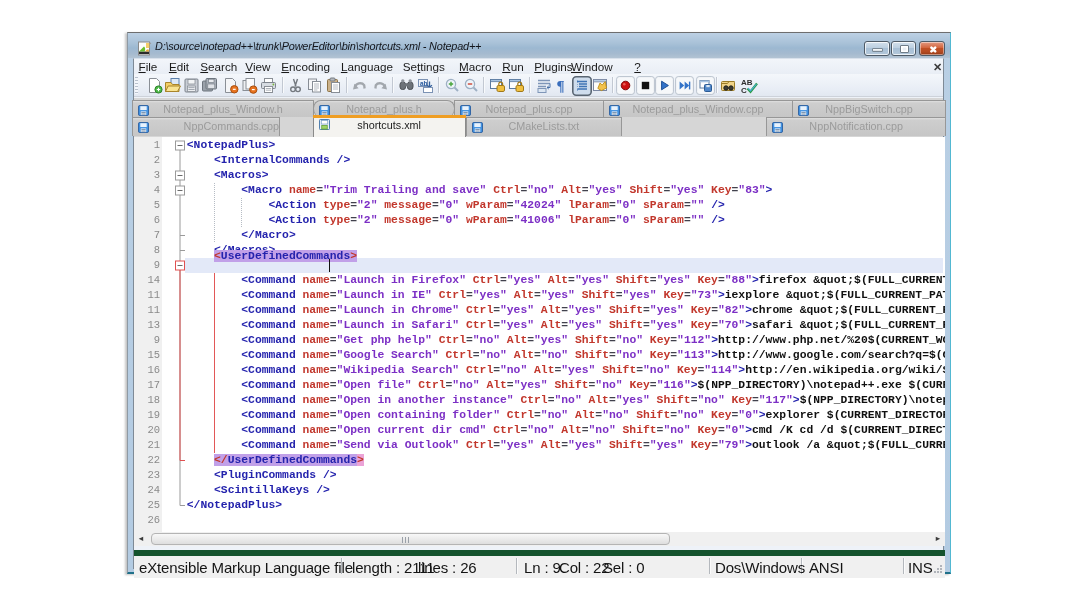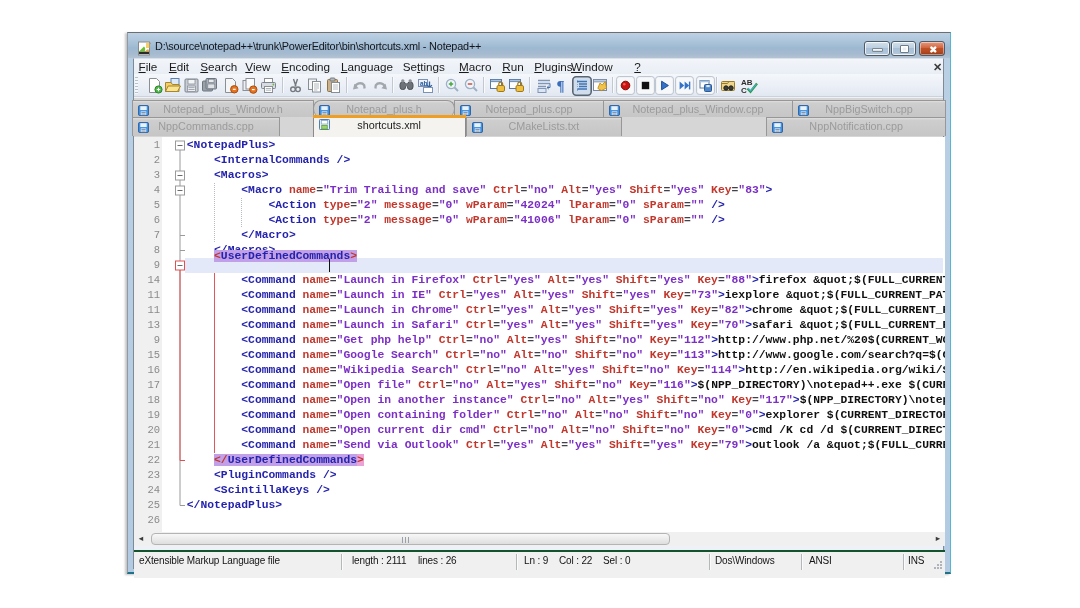--- a/index.html
+++ b/index.html
@@ -4,21 +4,21 @@
 html,body{width:1080px;height:608px;background:#fff;overflow:hidden;
  font-family:"Liberation Sans",sans-serif;}
 #win{position:absolute;left:127px;top:32px;width:824px;height:542px;box-shadow:-2px 1px 2px rgba(90,90,90,.35);}
 .abs{position:absolute}
 
 #frame{position:absolute;left:0;top:0;width:824px;height:542px;
  background:linear-gradient(180deg,#b9cfe4 0%,#b3cbe2 100%);
  border-top:1px solid #6e6e6e;border-left:1px solid #8f9aa4;
  border-right:1.5px solid #52b8d2;border-bottom:2px solid #1f7089;}
 #titlebar{position:absolute;left:1px;top:1px;width:822px;height:25px;
- background:linear-gradient(180deg,#bdd1e4 0%,#a9c2d8 40%,#9cb8d1 60%,#a5bACF 82%,#b2c3d3 100%);}
+ background:linear-gradient(180deg,#bdd1e4 0%,#a9c2d8 40%,#9cb8d1 60%,#a5bACF 82%,#b2c3d3 100%);font-style:italic;}
 #title-ico{position:absolute;left:9px;top:8px;width:15px;height:15px;}
 #title-txt{position:absolute;left:27px;top:7px;font-size:10.9px;color:#14161c;letter-spacing:-0.2px;}
 .capbtn{position:absolute;top:8px;height:15px;border:1px solid #4e5a66;border-radius:3px;
  background:linear-gradient(180deg,#d3e0ec 0%,#bccfe0 45%,#a8c0d6 50%,#b4c8da 100%);
  box-shadow:inset 0 0 0 1px rgba(255,255,255,.75);}
 #btn-close{background:linear-gradient(180deg,#e29a82 0%,#d3643c 45%,#c04f24 50%,#b24a22 78%,#8f3512 100%);
  box-shadow:inset 0 0 0 1px rgba(255,255,255,.45);}
 
 #content{position:absolute;left:6px;top:26px;width:811px;height:511px;
  background:#eef2f8;border:1px solid #7e8a96;border-top:1px solid #d9e1eb;padding-left:24px;}
@@ -61,21 +61,21 @@
 .guider{position:absolute;width:1px;background:#e25757;}
 #caret{position:absolute;width:1px;height:13px;background:#111;}
 
 #hscroll{position:absolute;left:0;top:473px;width:811px;height:14px;background:#f0f0f0;}
 .sarrow{position:absolute;top:0;width:14px;height:14px;background:#f0f0f0;color:#3c3c3c;font-size:7.5px;line-height:14px;text-align:center;}
 #hthumb{position:absolute;left:17px;top:1px;width:519px;height:12px;background:linear-gradient(180deg,#f8f8f8,#dedede);border:1px solid #b4b4b4;border-radius:4px;}
 #hgrip{position:absolute;left:250px;top:3px;width:8px;height:6px;
  background-image:repeating-linear-gradient(90deg,#9aa0a8 0 1px,transparent 1px 3px);}
 
 #status{position:absolute;left:0;top:491px;width:811px;height:28px;background:#f0f0f0;
- border-top:2px solid #14532d;font-size:10px;color:#141414;letter-spacing:-0.15px;}
+ border-top:6px solid #14532d;font-size:15px;color:#141414;letter-spacing:-0.15px;}
 .st{position:absolute;top:3px;}
 .sdiv{position:absolute;top:2px;width:1px;height:16px;background:#b4b8bd;box-shadow:1px 0 0 #fbfbfb;}
 #grip{position:absolute;left:800px;top:9px;width:9px;height:9px;}
 
 svg{display:block}
 </style></head>
 <body>
 <div id="win">
 <div id="frame"></div>
 
@@ -375,21 +375,21 @@
             <rect x="3.6" y="7.8" width="4.8" height="1" fill="#6b88a8"></rect>
             <rect x="3.6" y="9.4" width="4.8" height="1" fill="#6b88a8"></rect>
           </svg><span class="lbl">Notepad_plus_Window.cpp</span></div>
         <div class="tab tab1" style="left:658px;width:154px;"><svg class="ticon" width="12" height="12" viewBox="0 0 12 12">
             <rect x="0.5" y="0.5" width="11" height="11" rx="1.5" fill="#4191e0" stroke="#2b5d9e"></rect>
             <rect x="2.5" y="1.3" width="7" height="4.2" fill="#e8f2fc"></rect>
             <rect x="3" y="7" width="6" height="4" fill="#eef4fb"></rect>
             <rect x="3.6" y="7.8" width="4.8" height="1" fill="#6b88a8"></rect>
             <rect x="3.6" y="9.4" width="4.8" height="1" fill="#6b88a8"></rect>
           </svg><span class="lbl">NppBigSwitch.cpp</span></div>
-        <div class="tab tab2" style="left:-2px;width:148px;"><svg class="ticon" width="12" height="12" viewBox="0 0 12 12">
+        <div class="tab tab2" style="left:-2px;width:148px;text-align:right;"><svg class="ticon" width="12" height="12" viewBox="0 0 12 12">
             <rect x="0.5" y="0.5" width="11" height="11" rx="1.5" fill="#4191e0" stroke="#2b5d9e"></rect>
             <rect x="2.5" y="1.3" width="7" height="4.2" fill="#e8f2fc"></rect>
             <rect x="3" y="7" width="6" height="4" fill="#eef4fb"></rect>
             <rect x="3.6" y="7.8" width="4.8" height="1" fill="#6b88a8"></rect>
             <rect x="3.6" y="9.4" width="4.8" height="1" fill="#6b88a8"></rect>
           </svg><span class="lbl">NppCommands.cpp</span></div>
         <div class="tab tab2" style="left:331.6px;width:156.4px;"><svg class="ticon" width="12" height="12" viewBox="0 0 12 12">
             <rect x="0.5" y="0.5" width="11" height="11" rx="1.5" fill="#4191e0" stroke="#2b5d9e"></rect>
             <rect x="2.5" y="1.3" width="7" height="4.2" fill="#e8f2fc"></rect>
             <rect x="3" y="7" width="6" height="4" fill="#eef4fb"></rect>

